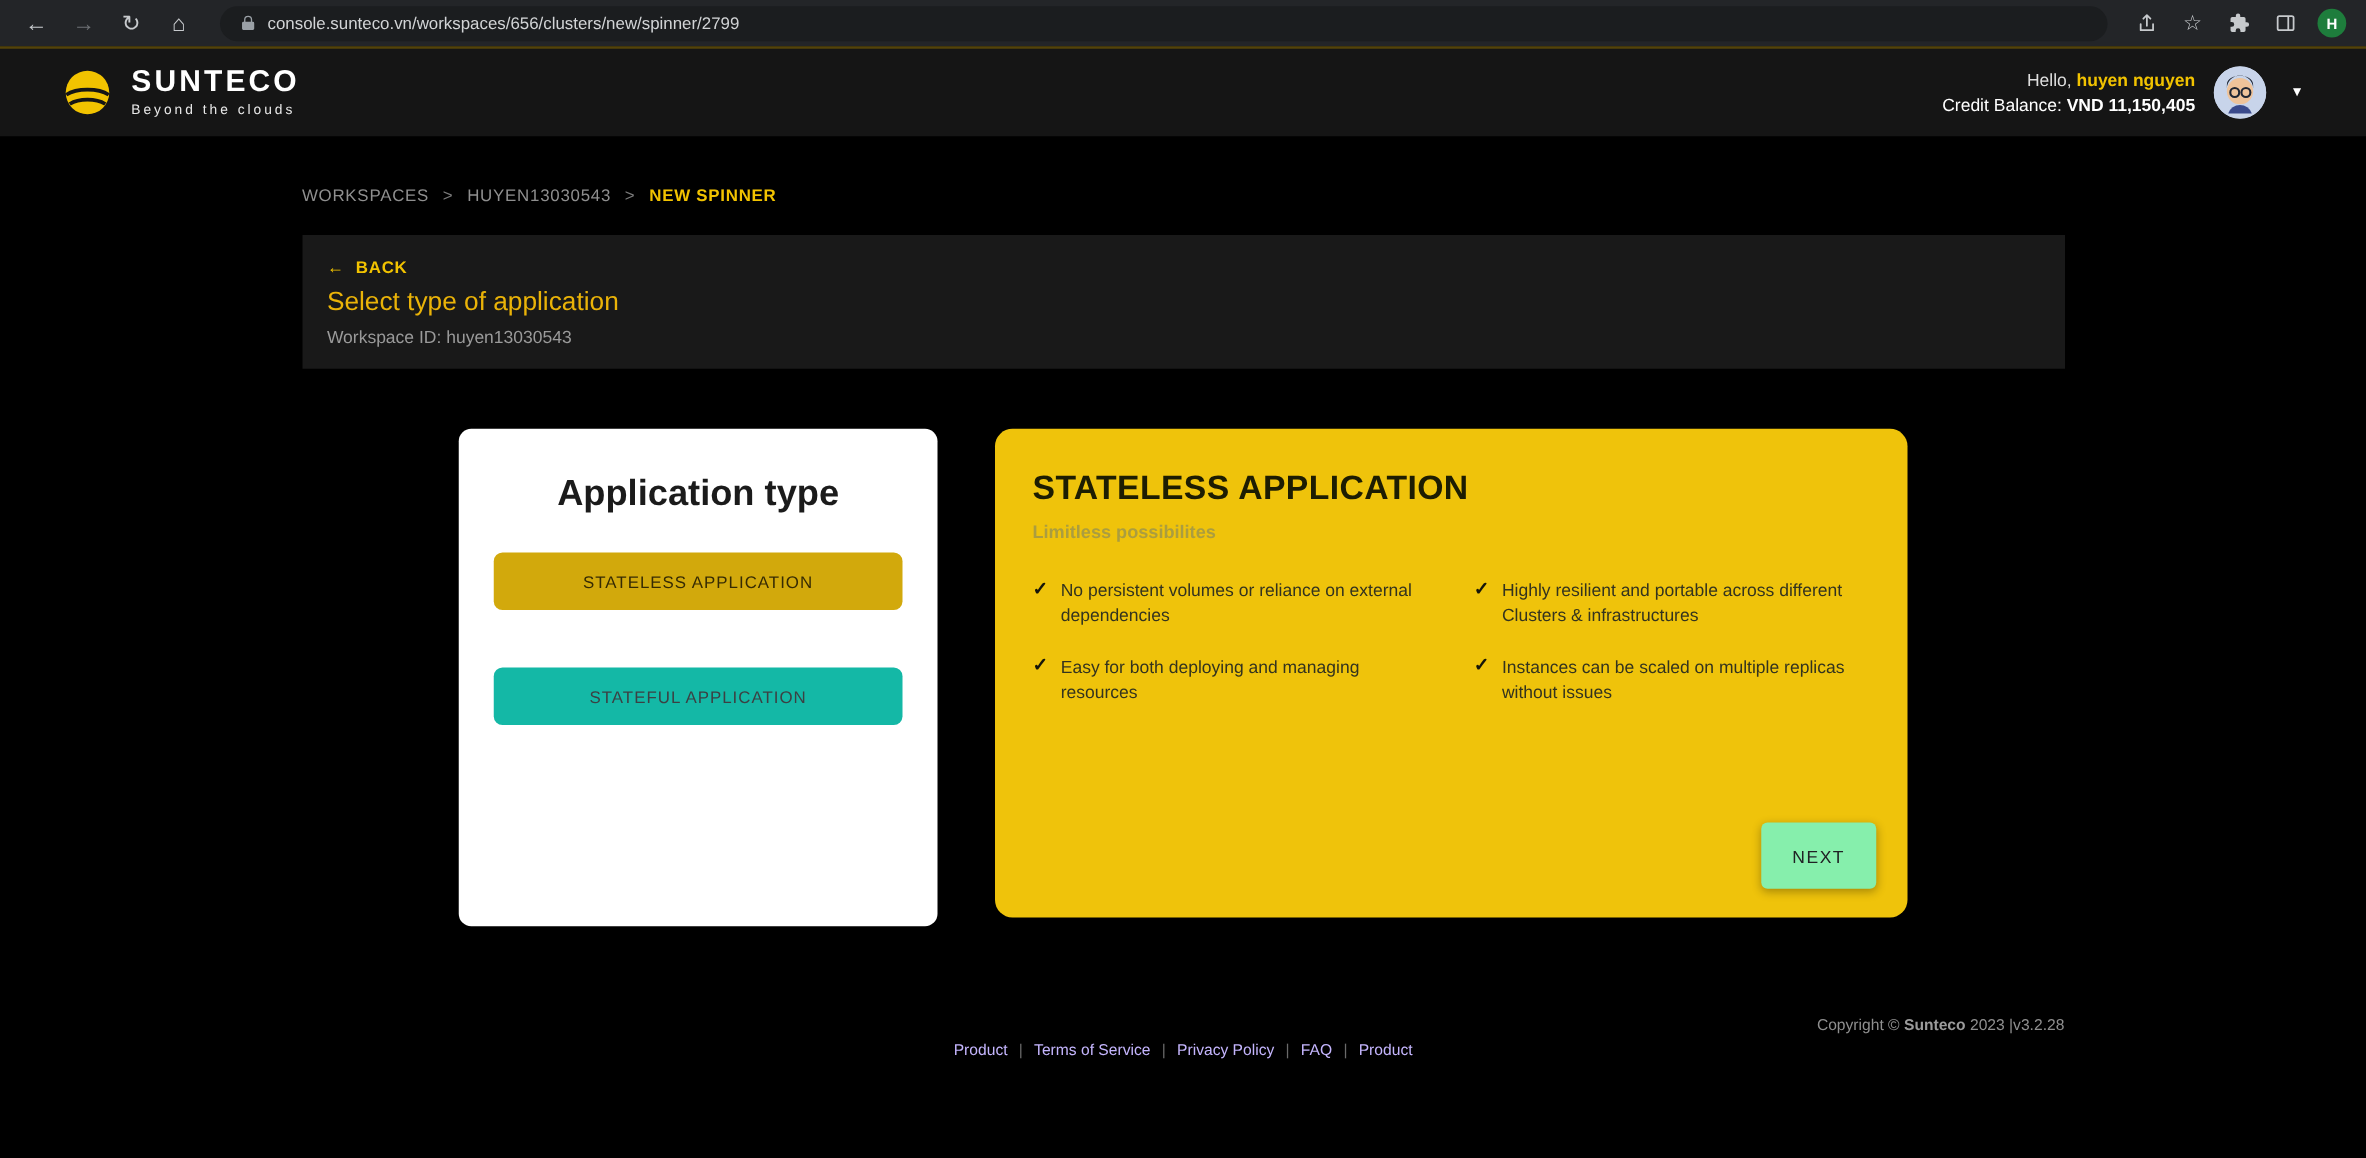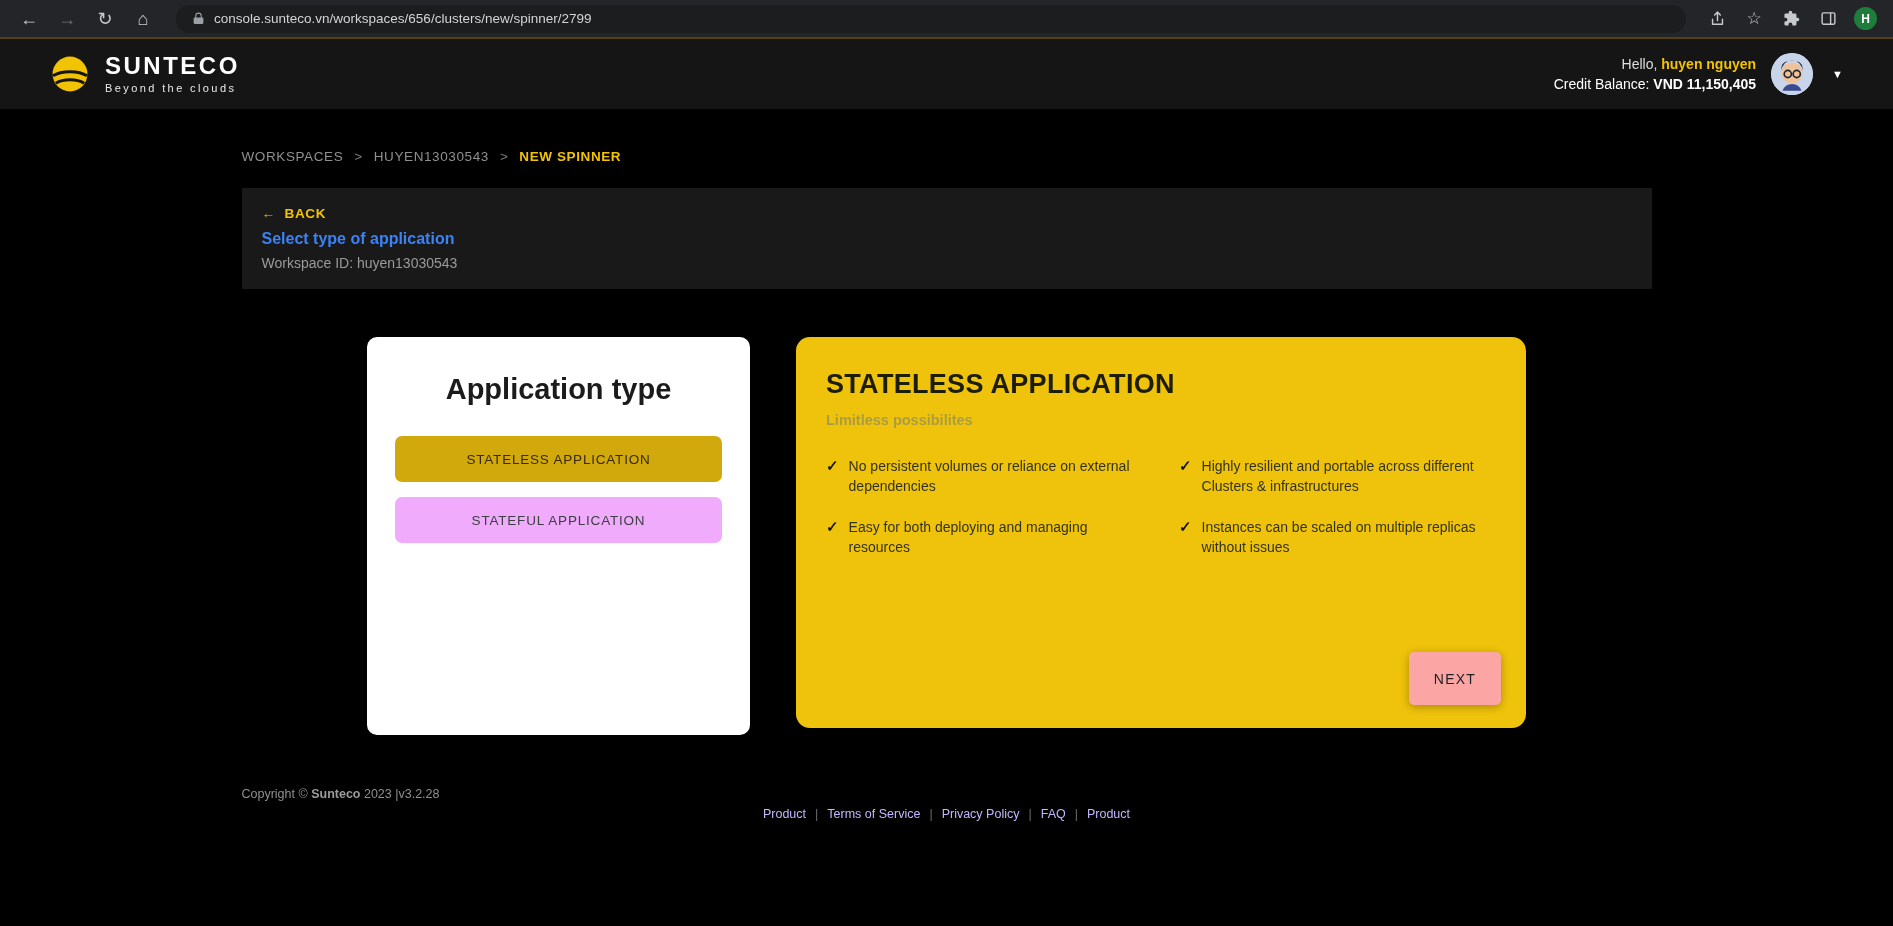--- a/index.html
+++ b/index.html
@@ -59,55 +59,55 @@
   
   .main-container { width:1410px; margin:0 auto; padding-top:40px; }
 
   .breadcrumb { display:flex; gap:11px; font-size:13.5px; letter-spacing:.6px; margin-bottom:24px; }
   .crumb { color:#8f8f8f; cursor:pointer; }
   .crumb.current { color:#f2c300; font-weight:700; cursor:default; }
   .crumb-sep { color:#7a7a7a; }
 
   .panel { background:#191919; padding:18px 20px; }
   .back-row { display:flex; align-items:center; gap:9px; color:#f2c300; font-size:13.5px; font-weight:700; letter-spacing:.6px; cursor:pointer; width:max-content; }
-  .page-title { color:#3b82f6; font-size:16px; font-weight:700; margin-top:9px; }
+  .page-title { color:#eab308; font-size:21px; font-weight:400; margin-top:9px; }
   .workspace-id { color:#9a9a9a; font-size:14px; margin-top:7px; }
 
   .cards-row { display:flex; justify-content:center; align-items:flex-start; gap:46px; margin-top:48px; }
 
   .type-card {
     width:383px; height:398px; background:#fff; border-radius:10px;
     padding:36px 28px; box-shadow:0 8px 22px rgba(0,0,0,.45);
   }
   .type-title { text-align:center; font-size:29px; font-weight:800; color:#1b1b1b; margin-bottom:30px; }
   .type-btn {
     display:block; width:100%; height:46px; border:none; border-radius:7px;
     font-family:inherit; font-size:13.5px; letter-spacing:.8px; cursor:pointer;
   }
   .type-btn.active { background:#d2a90c; color:#362b04; }
-  .type-btn.inactive { background:#f0abfc; color:#3c4043; margin-top:15px; }
+  .type-btn.inactive { background:#14b8a6; color:#3c4043; margin-top:46px; }
 
   .detail-card {
     position:relative; width:730px; height:391px;
     background:#efc30b; border-radius:14px; padding:32px 30px;
     box-shadow:0 8px 22px rgba(0,0,0,.4);
   }
   .detail-title { font-size:27px; font-weight:800; color:#1d1d02; letter-spacing:.3px; }
   .detail-sub { font-size:14.5px; color:#ab9d3f; font-weight:600; margin-top:12px; }
   .features { display:grid; grid-template-columns:1fr 1fr; column-gap:36px; row-gap:20px; margin-top:28px; }
   .feature { display:flex; align-items:flex-start; gap:10px; font-size:14px; line-height:1.45; color:#33331f; }
   .check { font-weight:900; font-size:15px; color:#15150a; line-height:1.3; }
   .next-btn {
     position:absolute; right:25px; bottom:23px;
-    height:53px; padding:0 25px; background:#fca5a5; border:none; border-radius:5px;
+    height:53px; padding:0 25px; background:#86efac; border:none; border-radius:5px;
     font-family:inherit; font-size:14px; letter-spacing:1.2px; color:#202124;
     box-shadow:0 2px 8px rgba(0,0,0,.3); cursor:pointer;
   }
 
-  .footer { text-align:left; margin-top:52px; }
+  .footer { text-align:right; margin-top:72px; }
   .footer-line1 { color:#8f8f8f; font-size:12.5px; }
   .footer-brand { font-weight:700; color:#9b9b9b; }
   .footer-links { display:flex; justify-content:center; gap:9px; margin-top:6px; font-size:12.5px; }
   .footer-link { color:#c4b5fd; cursor:pointer; }
   .link-sep { color:#6a6a6a; }
 </style>
 </head>
 <body>
 
 <div class="chrome">

